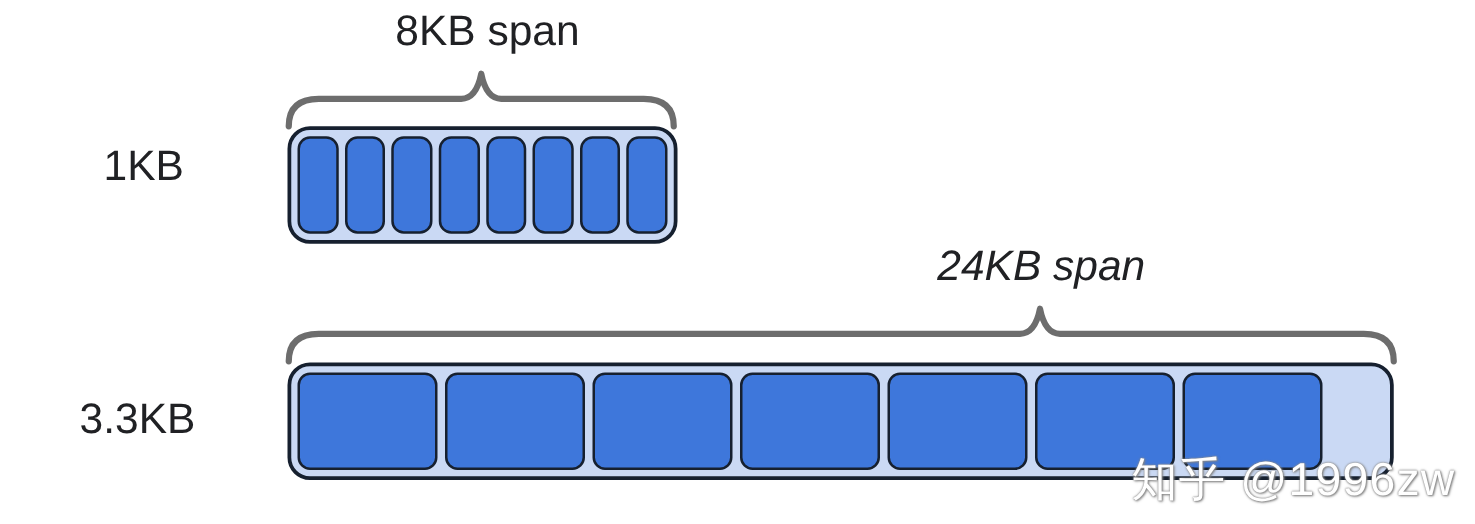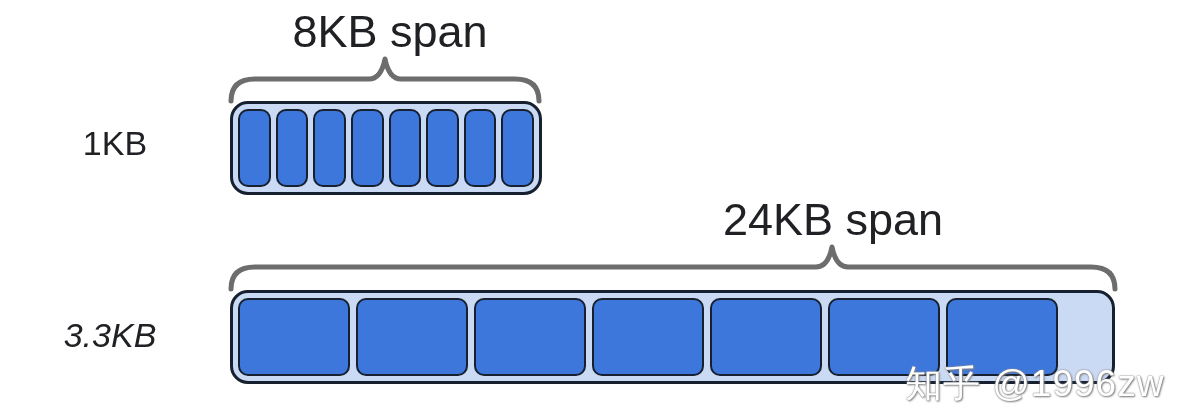--- a/index.html
+++ b/index.html
@@ -16,21 +16,21 @@
 
   .abs { position: absolute; }
 
   .size-label {
     font-size: 34px;
     text-align: center;
     white-space: nowrap;
     color: var(--text);
   }
   .span-label {
-    font-size: 45px;
+    font-size: 34px;
     text-align: center;
     white-space: nowrap;
     color: var(--text);
   }
 
   .brace-svg path {
     fill: none;
     stroke: var(--brace);
     stroke-width: 5;
     stroke-linecap: round;
@@ -69,40 +69,40 @@
 <body>
 
 <div>
 
   <div class="abs span-label" style="left:240px; top:6px; width:300px;">8KB span</div>
 
   <svg class="abs brace-svg" style="left:228px; top:52px;" width="314" height="52" viewBox="0 0 314 52" aria-hidden="true">
     <path d="M 3 49 Q 3 27 27 27 L 141 27 Q 153 27 157 7 Q 161 27 173 27 L 287 27 Q 311 27 311 49"></path>
   </svg>
 
-  <div class="abs size-label" style="left:55px; top:124px; width:120px;">1KB</div>
+  <div class="abs size-label" style="left:55px; top:114px; width:120px;">1KB</div>
 
   <div class="abs span-container" id="container-1kb">
       <div class="block"></div>
       <div class="block"></div>
       <div class="block"></div>
       <div class="block"></div>
       <div class="block"></div>
       <div class="block"></div>
       <div class="block"></div>
       <div class="block"></div>
     </div>
 
-  <div class="abs span-label" style="left:683px; top:194px; width:300px;">24KB span</div>
+  <div class="abs span-label" style="left:683px; top:194px; width:300px;font-style:italic;">24KB span</div>
 
   <svg class="abs brace-svg" style="left:228px; top:240px;" width="890" height="52" viewBox="0 0 890 52" aria-hidden="true">
     <path d="M 3 49 Q 3 27 27 27 L 588 27 Q 600 27 604 7 Q 608 27 620 27 L 863 27 Q 887 27 887 49"></path>
   </svg>
 
-  <div class="abs size-label" style="left:50px; top:316px; width:120px;font-style:italic;">3.3KB</div>
+  <div class="abs size-label" style="left:50px; top:316px; width:120px;">3.3KB</div>
 
   <div class="abs span-container" id="container-33kb">
       <div class="block"></div>
       <div class="block"></div>
       <div class="block"></div>
       <div class="block"></div>
       <div class="block"></div>
       <div class="block"></div>
       <div class="block"></div>
     </div>

